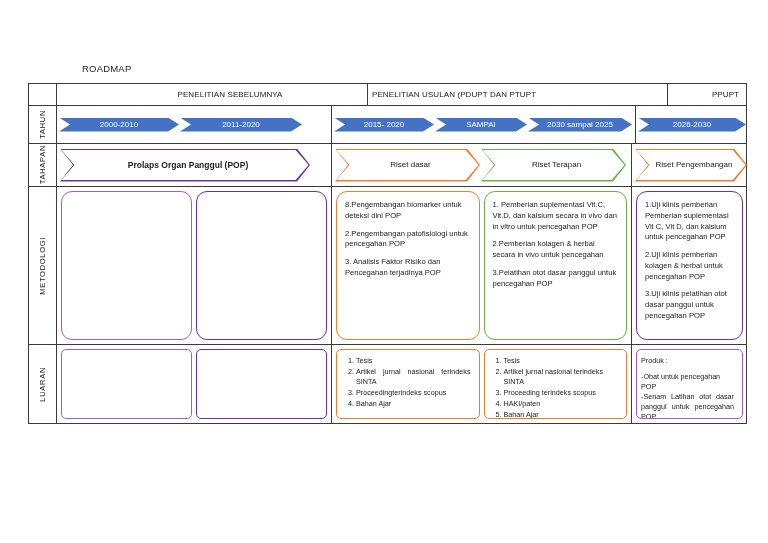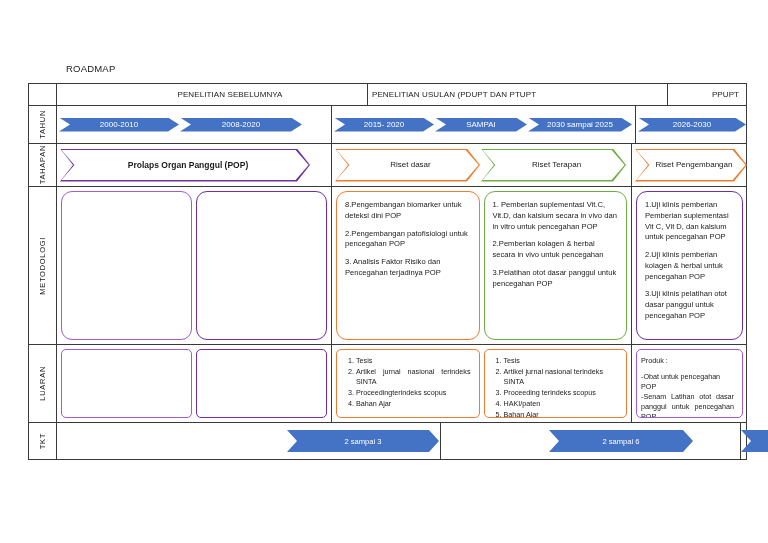--- a/index.html
+++ b/index.html
@@ -13,21 +13,21 @@
     height: 543px;
     font-family: "Liberation Sans", sans-serif;
     color: #111111;
     position: relative;
     overflow: hidden;
   }
 
   
   #roadmap-title {
     position: absolute;
-    left: 66px;
+    left: 82px;
     top: 63px;
     font-size: 9.5px;
     letter-spacing: .2px;
     color: #1a1a1a;
   }
 
   
   #roadmap-table {
     position: absolute;
     left: 28px;
@@ -257,21 +257,21 @@
     </div>
   </div>
 
   <div class="r-row" id="tahun-row">
     <div class="row-label">
       <span>TAHUN</span>
     </div>
     <div class="row-body">
       <div class="colA chev-strip">
         <div class="chev chev-solid" id="chev-2000">2000-2010</div>
-        <div class="chev chev-solid" id="chev-2011">2008-2020</div>
+        <div class="chev chev-solid" id="chev-2011">2011-2020</div>
       </div>
       <div class="colB vdiv-l chev-strip">
         <div class="chev chev-solid" id="chev-2015">2015- 2020</div>
         <div class="chev chev-solid" id="chev-sampai">SAMPAI</div>
         <div class="chev chev-solid" id="chev-2021">2030 sampai 2025</div>
       </div>
       <div class="colC vdiv-l chev-strip">
         <div class="chev chev-solid" id="chev-2026">2026-2030</div>
       </div>
     </div>
@@ -373,32 +373,14 @@
       <div class="colC vdiv-l box-strip">
         <div class="rbox purple-light small">
           <p class="prod-head">Produk :</p>
           <p class="prod-item">-Obat untuk pencegahan POP</p>
           <p class="prod-item just">-Senam  Latihan  otot  dasar  panggul  untuk  pencegahan POP</p>
         </div>
       </div>
     </div>
   </div>
 
-  <div class="r-row" id="tkt-row">
-    <div class="row-label">
-      <span>TKT</span>
-    </div>
-    <div class="row-body">
-      <div class="colA tkt-strip">
-        <div class="tkt-spacer" style="width:230px"></div>
-        <div class="chev-tkt" id="tkt-1">2 sampai 3</div>
-      </div>
-      <div class="colB vdiv-l tkt-strip">
-        <div class="tkt-spacer" style="width:108px"></div>
-        <div class="chev-tkt" id="tkt-2">2 sampai 6</div>
-      </div>
-      <div class="colC vdiv-l tkt-strip">
-        <div class="chev-tkt" id="tkt-3">6 sampai 9</div>
-      </div>
-    </div>
-  </div>
 
 </div>
 
 </body></html>

